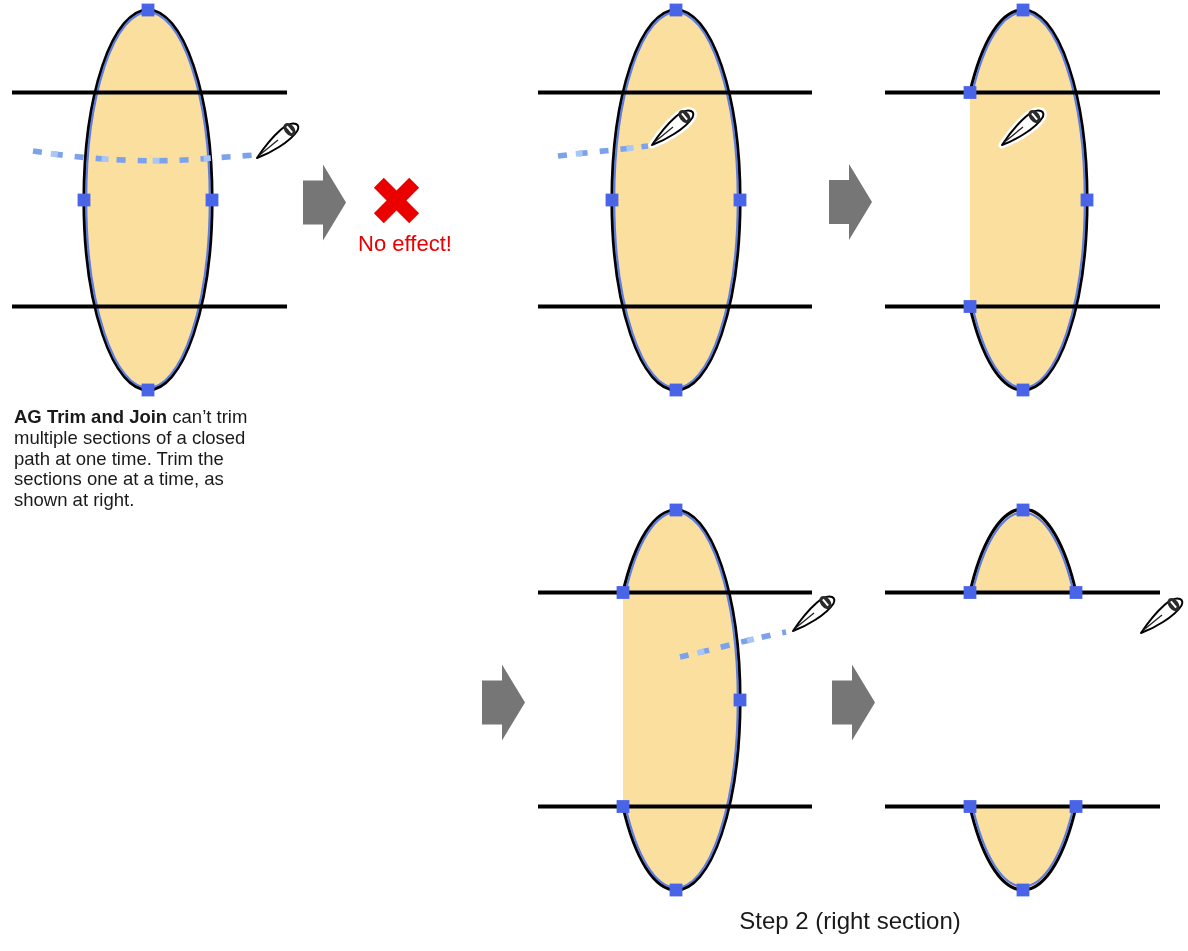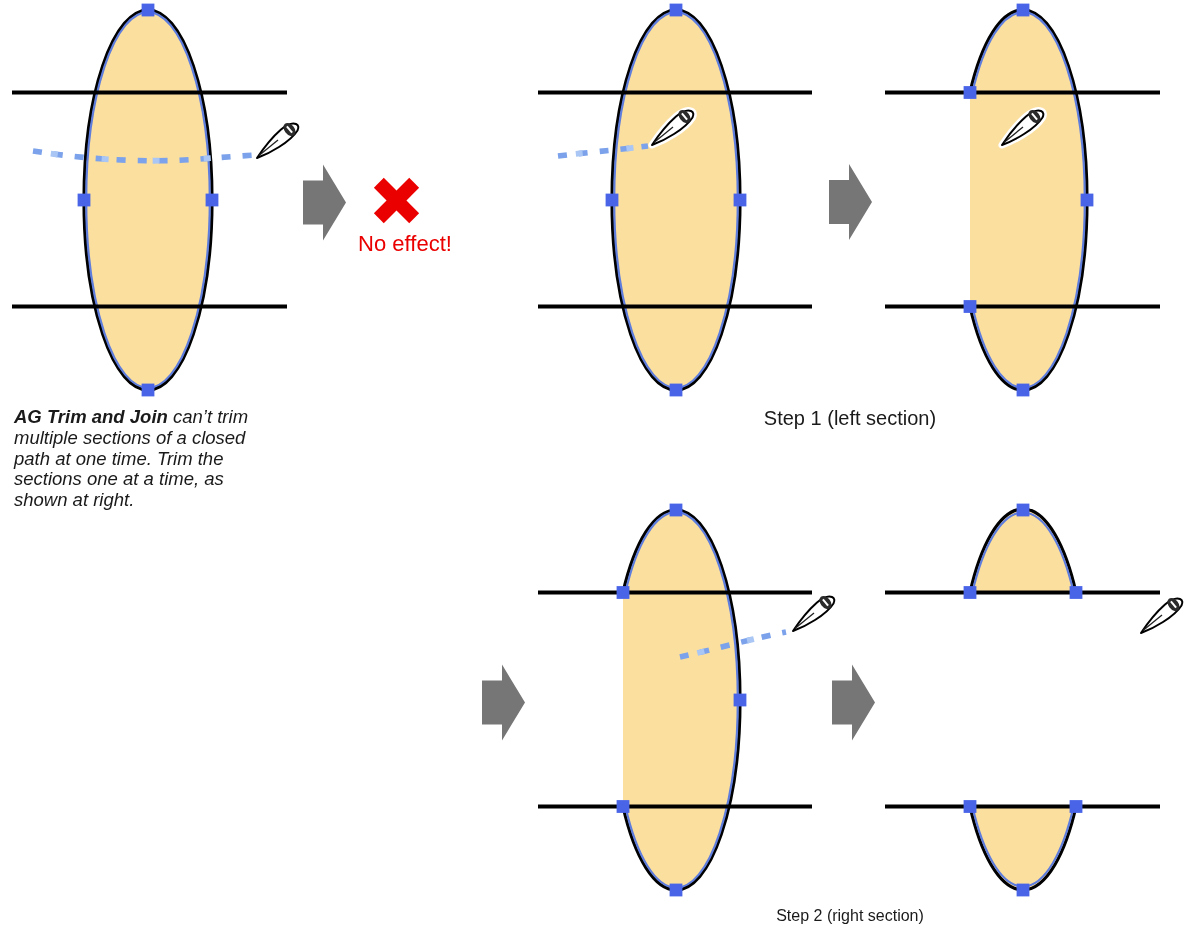--- a/index.html
+++ b/index.html
@@ -23,26 +23,26 @@
   .arrow{fill:var(--arrow-gray);}
   .xmark{fill:var(--error-red);}
   .pen-halo{fill:#ffffff;stroke:#ffffff;stroke-width:7;stroke-linejoin:round;}
   .pen-body{fill:#ffffff;stroke:#000000;stroke-width:2;stroke-linejoin:round;}
   .pen-band{fill:#2b2b2b;}
   .pen-gloss{stroke:#ffffff;stroke-width:2;}
   .pen-slit{stroke:#222222;stroke-width:1.3;}
 
   
   .caption{position:absolute;left:14px;top:407px;width:300px;margin:0;
-           font-size:18.5px;line-height:20.8px;color:var(--text-color);white-space:pre-line;font-style:italic;}
+           font-size:18.5px;line-height:20.8px;color:var(--text-color);white-space:pre-line;}
   .caption b{font-weight:700;}
   .label{position:absolute;text-align:center;color:var(--text-color);}
   .no-effect{color:var(--error-red);left:305px;top:231px;width:200px;font-size:22px;}
   .step1{left:664px;top:407px;width:372px;font-size:20px;}
-  .step2{left:664px;top:907px;width:372px;font-size:16px;}
+  .step2{left:664px;top:907px;width:372px;font-size:24px;}
 </style>
 </head>
 <body>
 
 <div class="stage">
 
 <svg width="1188" height="951" viewBox="0 0 1188 951">
   <defs>
     <g id="pen">
       <path class="pen-halo" d="M0,0 C7,-2.5 15,-6.5 22,-11 C30,-16 37,-22 40.5,-27.5 C42,-30.5 41.5,-33 39,-34 C35.5,-35.3 30,-33.5 24,-28.5 C16,-21.5 6,-9 0,0 Z"></path>
@@ -139,16 +139,15 @@
   </g>
 </svg>
 
 <p class="caption"><b>AG Trim and Join</b><span> can’t trim
 multiple sections of a closed
 path at one time. Trim the
 sections one at a time, as
 shown at right.</span></p>
 
 <div class="label no-effect">No effect!</div>
-<div class="label step1">Step 1 (left section)</div>
 <div class="label step2">Step 2 (right section)</div>
 
 </div>
 
 </body></html>

